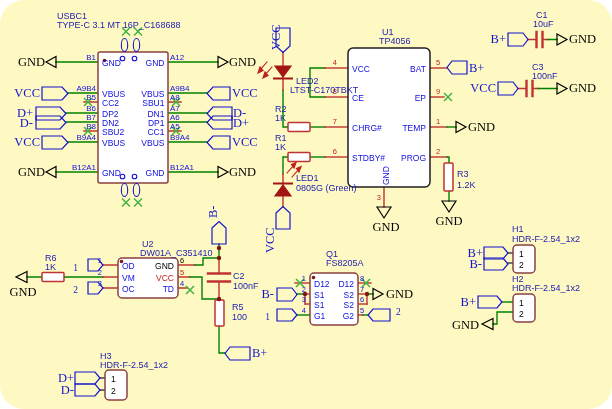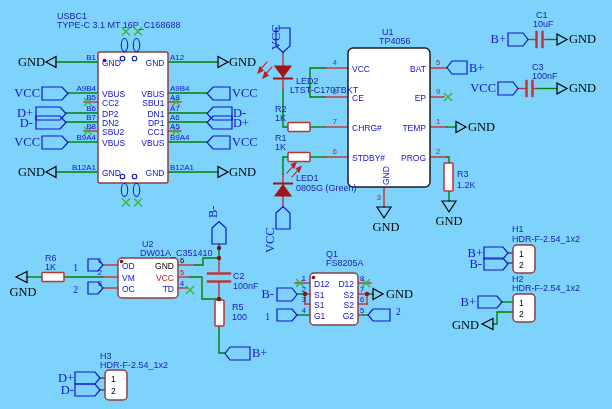--- a/index.html
+++ b/index.html
@@ -1,17 +1,17 @@
 <!DOCTYPE html>
 <html><head>
 <meta charset="utf-8">
 <style>
   html,body{margin:0;padding:0;background:#ffffff;}
-  #stage{position:relative;width:612px;height:409px;background:#7dd3fc;overflow:hidden;
-         font-family:"Liberation Sans", sans-serif;}
+  #stage{position:relative;width:612px;height:409px;background:#fef9c3;overflow:hidden;
+         font-family:"Liberation Sans", sans-serif;border-radius:24px;}
   svg text{user-select:none;}
 </style>
 </head>
 <body>
 
 <div id="stage">
   <svg id="schematic" width="612" height="409" viewBox="0 0 612 409" xmlns="http://www.w3.org/2000/svg">
       <polyline points="56,62 98,62" fill="none" stroke="#008000" stroke-width="1.4" stroke-linecap="square"></polyline>
       <polyline points="68,93 98,93" fill="none" stroke="#008000" stroke-width="1.4" stroke-linecap="square"></polyline>
       <polyline points="66,113 98,113" fill="none" stroke="#008000" stroke-width="1.4" stroke-linecap="square"></polyline>

